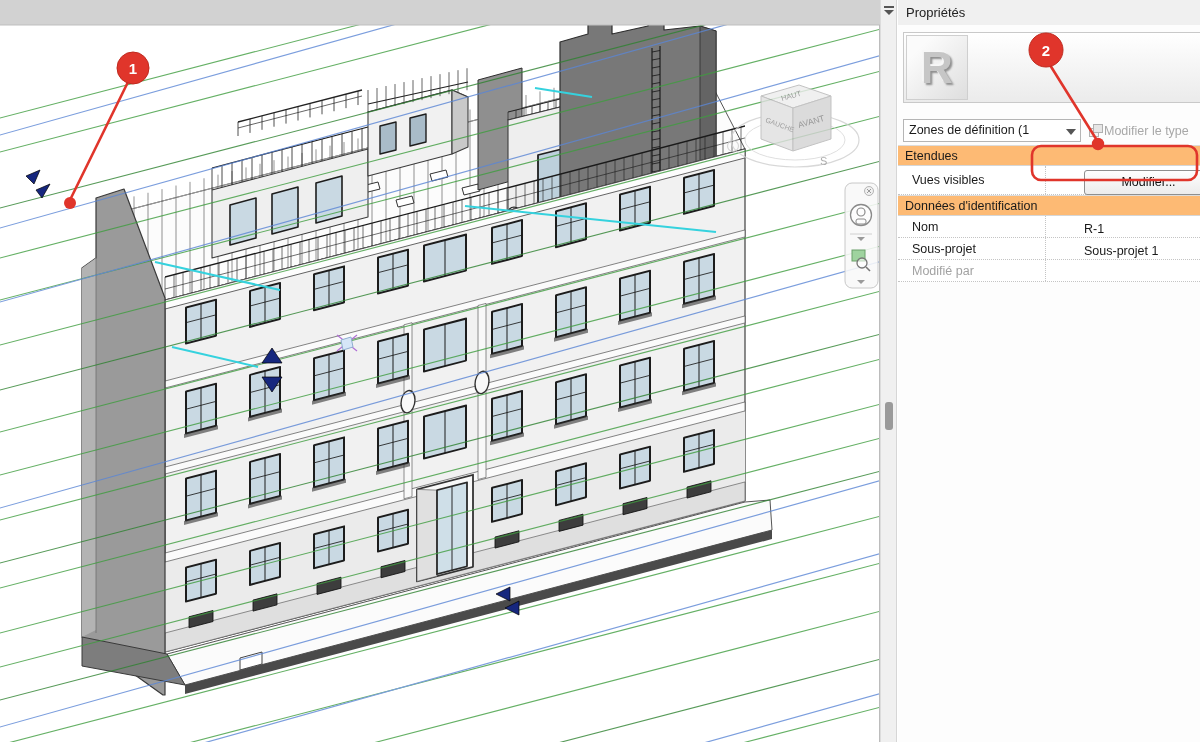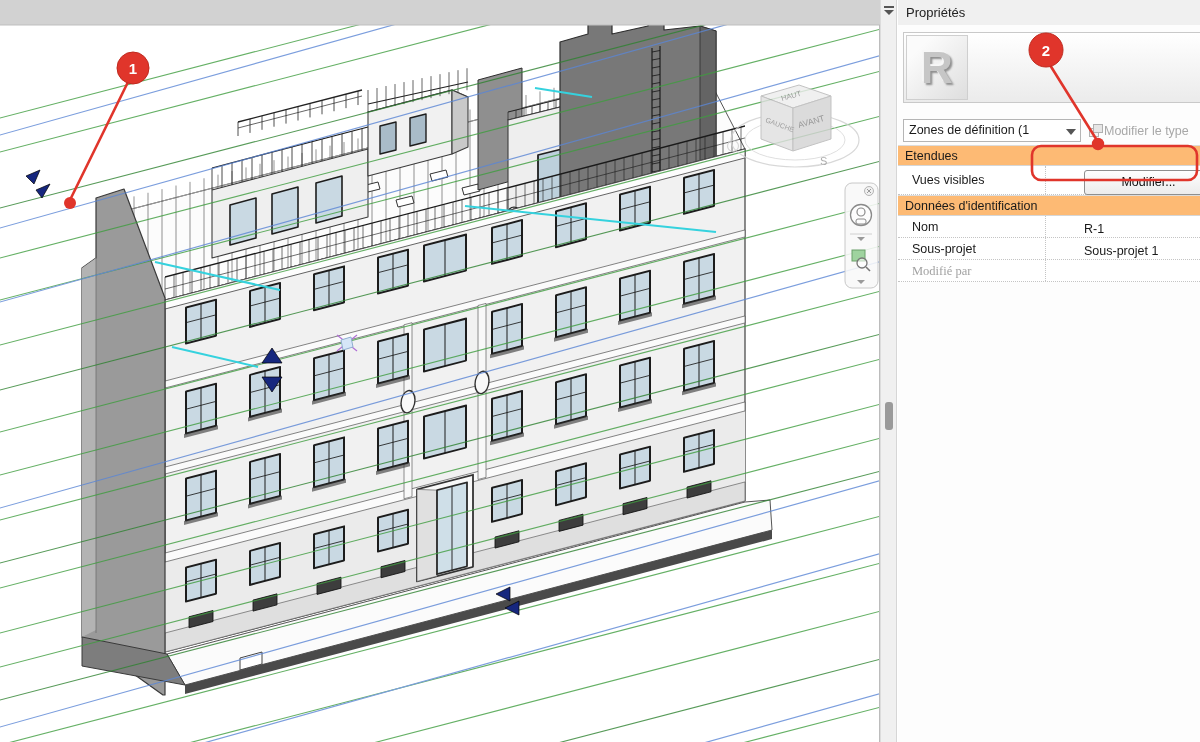--- a/index.html
+++ b/index.html
@@ -49,21 +49,21 @@
   .collapse-ic { position:absolute; right:7px; top:2px; transform:rotate(90deg);
                  font-size:12px; color:#333; letter-spacing:-2px; cursor:pointer; }
   .prow { display:flex; background:#fff; border-bottom:1px dotted #c4c4c4; height:22px;gap:32px; }
   .prow.tall { height:29px; }
   .prow .lbl { width:148px; padding:4px 4px 0 14px; border-right:1px dotted #c4c4c4;
                white-space:nowrap; overflow:hidden; }
   .prow.tall .lbl { padding-top:7px; }
   .prow .val { width:140px; padding:4px 4px 0 6px; border-right:1px dotted #c4c4c4;
                display:flex; align-items:center; }
   .prow .tail { flex:1; }
-  .muted { color:#a2a2a2;font-family:Liberation Serif, serif; }
+  .muted { color:#a2a2a2; }
   .btn-modifier { width:136px; height:25px; margin:0 auto; border:1px solid #8f8f8f;
                   border-radius:3px; background:linear-gradient(#fefefe,#ececec);
                   font-family:"Liberation Sans",sans-serif; font-size:12.5px; color:#111; cursor:pointer; }
   .panel-rest { background:#fdfdfd; height:460px; }
   .red-overlay { position:absolute; left:0; top:0; pointer-events:none; z-index:6; }
 </style>
 </head>
 <body>
 
 <div class="screen">

